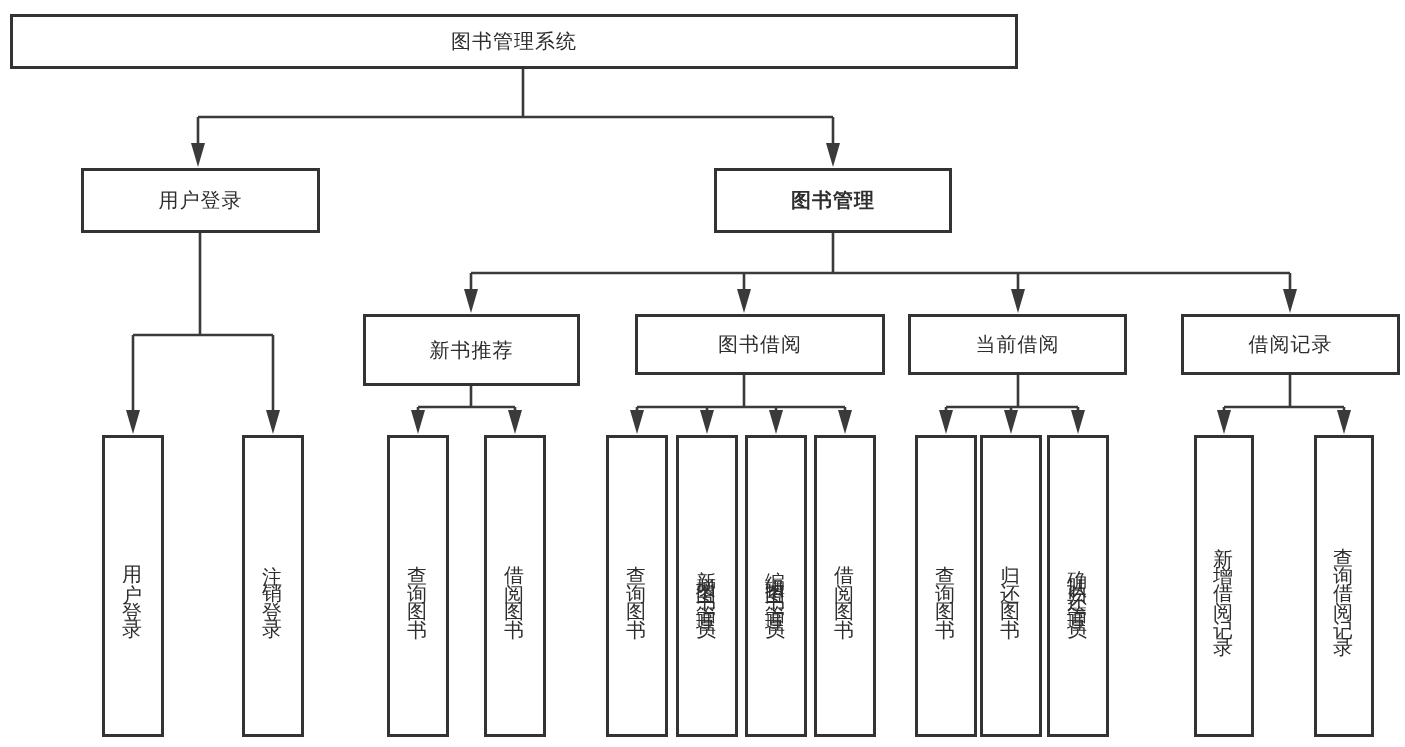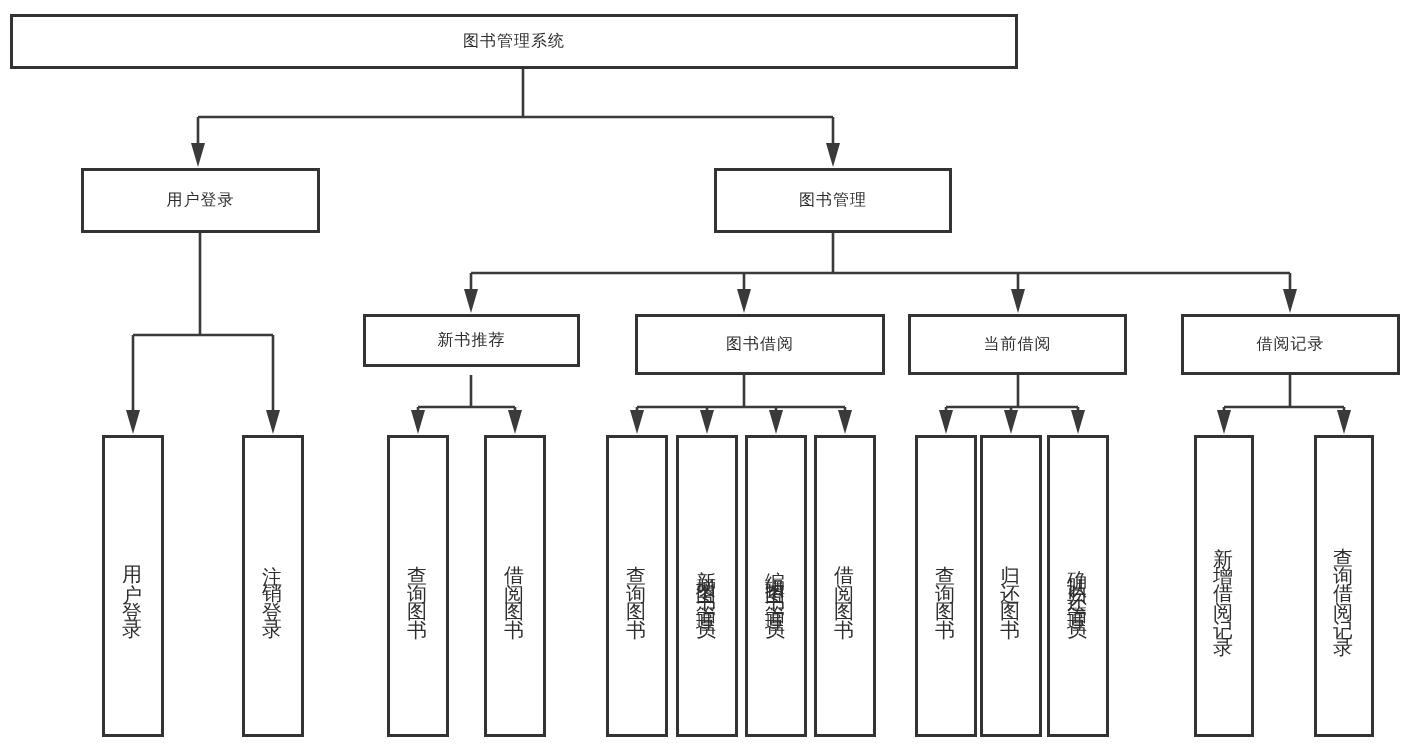--- a/index.html
+++ b/index.html
@@ -21,21 +21,21 @@
     position: absolute;
     box-sizing: border-box;
     background: #ffffff;
     border: 3px solid var(--border, #333333);
     display: flex;
     align-items: center;
     justify-content: center;
     color: var(--text, #2d2d2d);
   }
   .hbox span {
-    font-size: 16px;
+    font-size: 20px;
     letter-spacing: 1px;
     white-space: nowrap;
   }
   .vbox span {
     writing-mode: vertical-rl;
     font-size: 20px;
     white-space: nowrap;
   }
   .watermark {
     position: absolute;
@@ -76,25 +76,25 @@
       <polygon points="1337,410 1351,410 1344,434" fill="#3a3a3a"></polygon>
     </svg>
 
   <div class="node hbox" style="left:10px; top:14px; width:1008px; height:55px;">
     <span>图书管理系统</span>
   </div>
 
   <div class="node hbox" style="left:81px; top:168px; width:239px; height:65px;">
     <span>用户登录</span>
   </div>
-  <div class="node hbox" style="left:714px; top:168px; width:238px; height:65px;">
+  <div class="node hbox" style="left:714px; top:168px; width:238px; height:65px;font-weight:bold;">
     <span>图书管理</span>
   </div>
 
-  <div class="node hbox" style="left:363px; top:314px; width:217px; height:53px;align-items:center;">
+  <div class="node hbox" style="left:363px; top:314px; width:217px; height:72px;align-items:center;">
     <span>新书推荐</span>
   </div>
   <div class="node hbox" style="left:635px; top:314px; width:250px; height:61px;">
     <span>图书借阅</span>
   </div>
   <div class="node hbox" style="left:908px; top:314px; width:219px; height:61px;font-family:Liberation Mono, monospace;">
     <span>当前借阅</span>
   </div>
   <div class="node hbox" style="left:1181px; top:314px; width:219px; height:61px;">
     <span>借阅记录</span>

